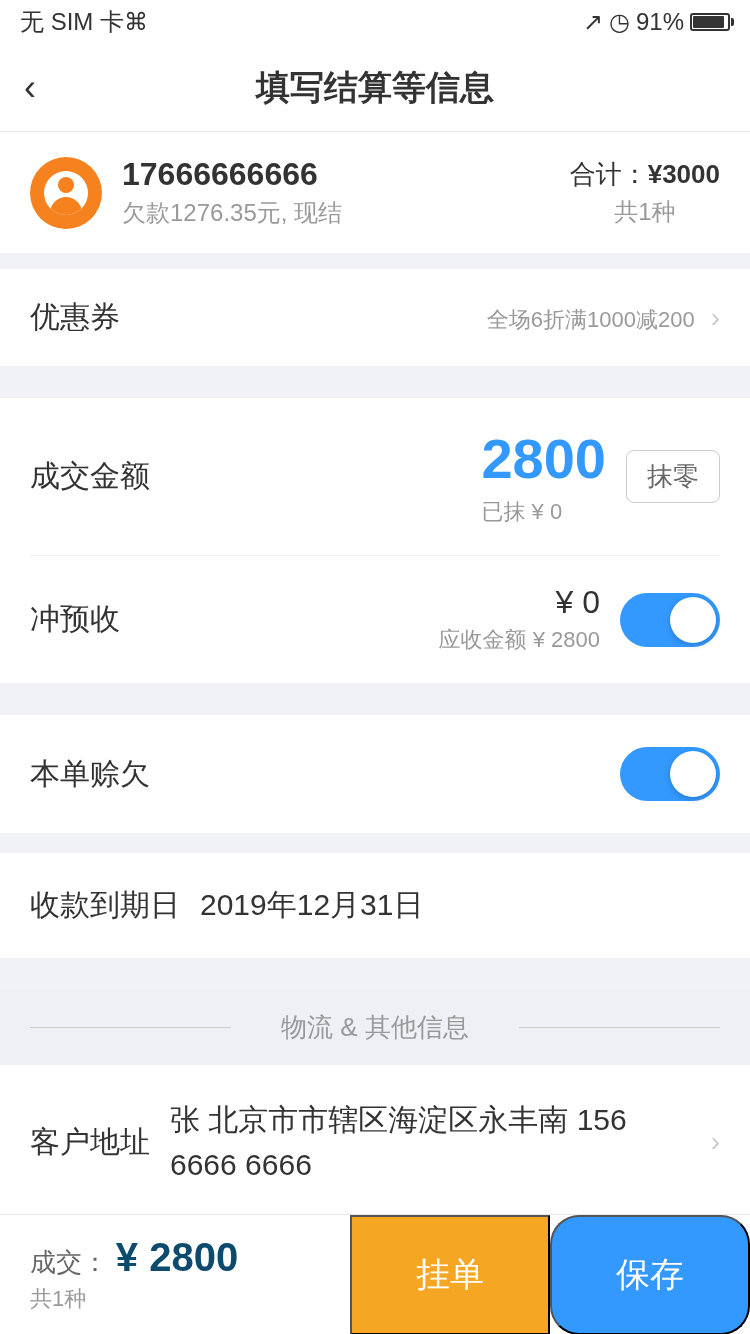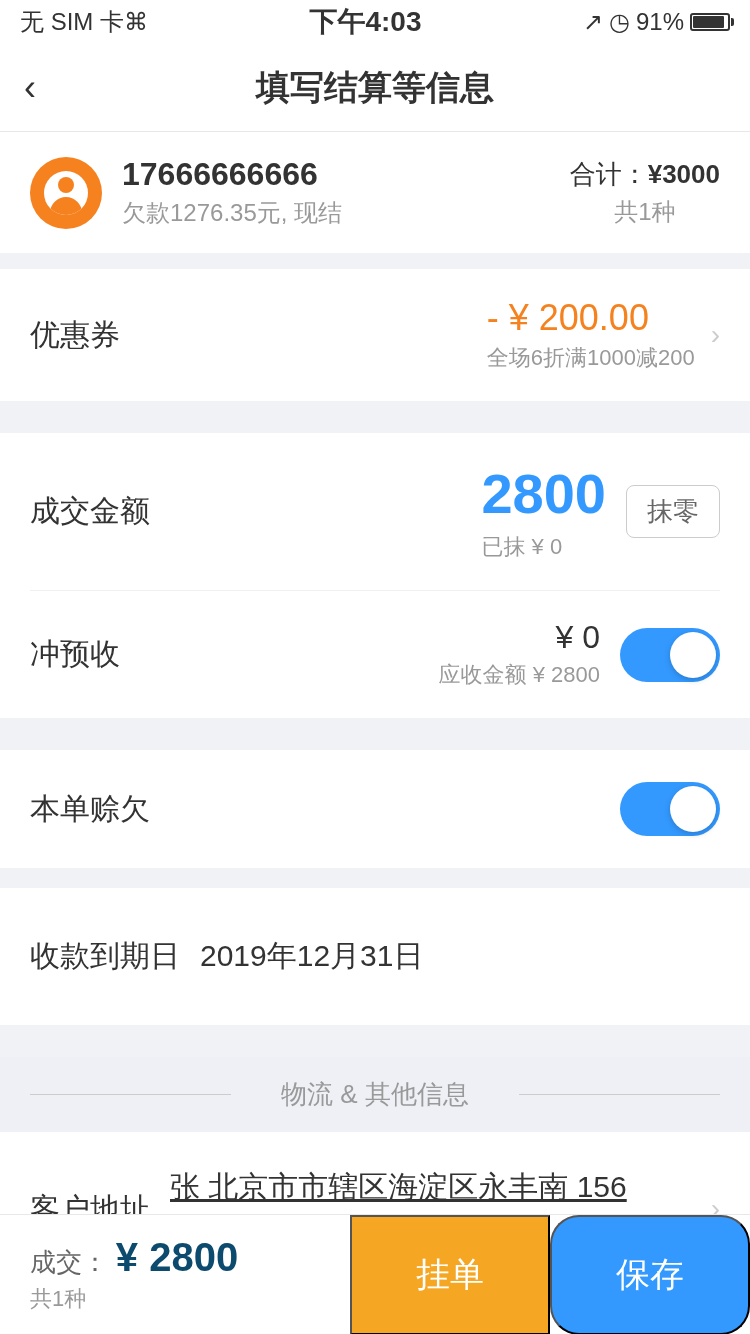--- a/index.html
+++ b/index.html
@@ -261,21 +261,21 @@
       display: flex;
       align-items: center;
       justify-content: space-between;
       padding: 32px 0;
     }
     .debt-label { font-size: 30px; color: #333; }
 
     
     .due-section {
       background: #fff;
-      padding: 16px 30px;
+      padding: 0 30px;
       margin-bottom: 16px;
     }
     .due-row {
       display: flex;
       align-items: center;
       padding: 32px 0;
       gap: 20px;
     }
     .due-label { font-size: 30px; color: #333; flex-shrink: 0; }
     .due-value { font-size: 30px; color: #333; }
@@ -303,21 +303,20 @@
       background: #fff;
       padding: 0 30px;
       margin-top: 0;
       margin-bottom: 0;
     }
     .address-row {
       display: flex;
       align-items: center;
       justify-content: space-between;
       padding: 32px 0;
-      text-decoration: underline;
     }
     .address-label { font-size: 30px; color: #333; flex-shrink: 0; }
     .address-value { font-size: 30px; color: #333; flex: 1; margin: 0 20px; line-height: 1.5; }
     .address-arrow { font-size: 28px; color: #ccc; }
 
     
     .gray-area {
       background: #f0f2f5;
       height: 120px;
     }
@@ -356,21 +355,20 @@
     .btn-save { background: #3399ff; border-radius: 29px; }
   </style>
 </head>
 <body>
 
 <div class="status-bar">
   <div class="status-left">
     <span>无 SIM 卡</span>
     <span>⌘</span>
   </div>
-  <div class="status-center">下午4:03</div>
   <div class="status-right">
     <span>↗</span>
     <span>◷</span>
     <span>91%</span>
     <div class="battery-icon">
       <div class="battery-fill"></div>
     </div>
   </div>
 </div>
 
@@ -396,21 +394,20 @@
         <span>合计：</span><span style="font-weight:600">¥3000</span>
       </div>
       <div class="total-count">共1种</div>
     </div>
   </div>
 
   <div class="coupon-section">
     <span class="coupon-label">优惠券</span>
     <div class="coupon-right">
       <div>
-        <div class="coupon-discount">- ¥ 200.00</div>
         <div class="coupon-desc">全场6折满1000减200</div>
       </div>
       <span class="coupon-arrow">›</span>
     </div>
   </div>
 
   <div style="height:16px; background:#f0f2f5;"></div>
 
   <div class="deal-section">
     <div class="deal-row">

